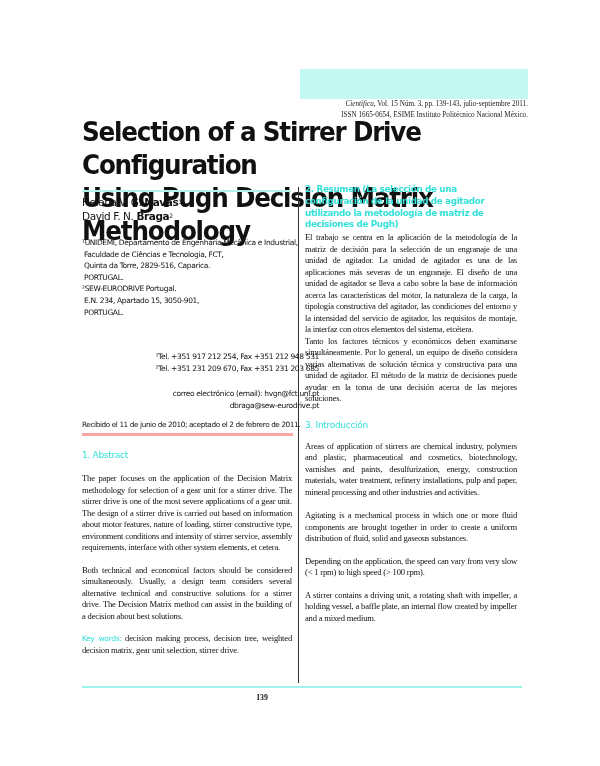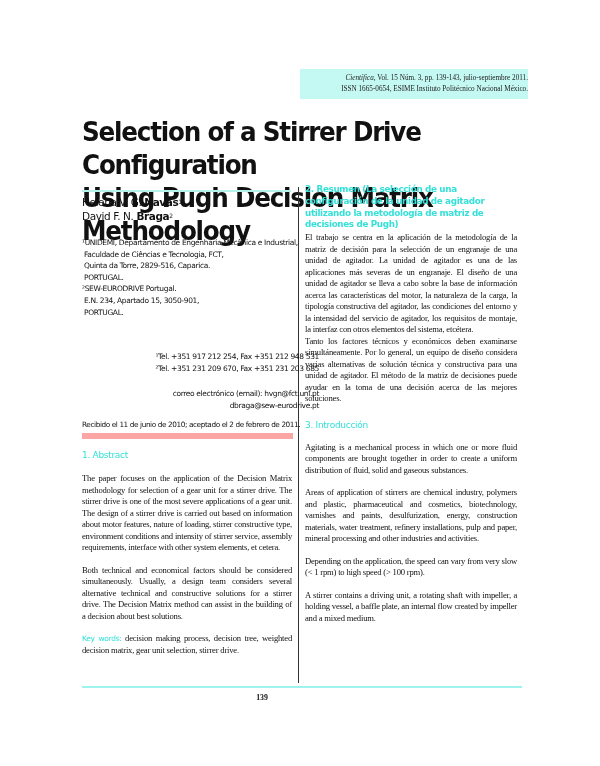--- a/index.html
+++ b/index.html
@@ -1,37 +1,37 @@
 <!DOCTYPE html>
 <html><head>
 <meta charset="utf-8">
 <style>
   html, body { margin:0; padding:0; background:#ffffff; }
   body { width:600px; height:766px; position:relative; overflow:hidden; font-family:"Liberation Serif", serif; color:#111; }
   .header-band { position:absolute; left:300px; top:69px; width:228px; height:30px; background:#c4f8f2; }
-  .header-line { position:absolute; right:72px; font-size:7.2px; line-height:10px; text-align:right; color:#222; white-space:nowrap; }
+  .header-line { position:absolute; right:72px; font-size:7.2px; line-height:10px; text-align:right; color:#222; white-space:nowrap;margin-top:26px; }
   .header-line.l1 { top:73px; }
   .header-line.l2 { top:84px; }
   .header-line i { font-style:italic; }
   .title { position:absolute; left:82px; top:115px; width:460px; font-family:"DejaVu Sans", sans-serif; font-weight:bold; font-size:26.5px; line-height:33px; letter-spacing:-1.3px; color:#111; transform:scaleX(0.93); transform-origin:left top; }
   .title-rule { position:absolute; left:82px; top:190px; width:209px; height:2px; background:#b4f2ec; }
   .col-divider { position:absolute; left:298px; top:187px; width:1px; height:496px; background:#333; }
   .left { position:absolute; left:82px; width:210px; }
   .right { position:absolute; left:305px; width:212px; }
   .sans { font-family:"DejaVu Sans", sans-serif; }
   .authors { top:195px; font-size:10.5px; line-height:14px; letter-spacing:-0.4px; }
   .authors b { font-weight:bold; }
   .authors sup { font-size:6px; vertical-align:top; }
   .affil { top:237px; font-size:7.5px; line-height:11.6px; letter-spacing:-0.35px; }
   .affil div { white-space:nowrap; }
   .affil .ind { padding-left:2px; }
   .contact { top:351px; width:237px; left:82px; font-size:7.5px; line-height:11.5px; text-align:right; letter-spacing:-0.35px; }
   .contact div { white-space:nowrap; }
   .contact .gap { height:14px; }
-  .received { top:419px; left:82px; width:211px; font-size:7.3px; line-height:11px; letter-spacing:-0.4px; white-space:nowrap; padding-bottom:3px; border-bottom:6px solid #fca5a5; }
+  .received { top:419px; left:82px; width:211px; font-size:7.3px; line-height:11px; letter-spacing:-0.4px; white-space:nowrap; padding-bottom:3px; border-bottom:3px solid #fca5a5; }
   .section-h { font-family:"DejaVu Sans", sans-serif; color:#35e0d8; font-size:9px; letter-spacing:-0.3px; }
   .para { font-size:8.6px; line-height:11.5px; text-align:justify; letter-spacing:-0.2px; }
   .kw { color:#35e0d8; font-family:"DejaVu Sans", sans-serif; font-size:7.5px; letter-spacing:-0.3px; }
   .resumen-h { top:184px; font-family:"DejaVu Sans", sans-serif; color:#35e0d8; font-size:8.8px; line-height:11.8px; letter-spacing:-0.35px; font-weight:bold; }
   .page-rule { position:absolute; left:82px; top:686px; width:440px; height:2px; background:#9ef4ec; }
   .page-num { position:absolute; left:0; top:693px; width:524px; text-align:center; font-size:7.8px; font-weight:bold; }
 </style>
 </head>
 <body>
 
@@ -77,20 +77,20 @@
   <p class="para" style="margin:11px 0 0;">Both technical and economical factors should be considered simultaneously. Usually, a design team considers several alternative technical and constructive solutions for a stirrer drive. The Decision Matrix method can assist in the building of a decision about best solutions.</p>
   <p class="para" style="margin:11px 0 0;"><span class="kw">Key words:</span><span> decision making process, decision tree, weighted decision matrix, gear unit selection, stirrer drive.</span></p>
 </div>
 
 <div class="right resumen-h">2. Resumen (La selección de una configuración de la unidad de agitador utilizando la metodología de matriz de decisiones de Pugh)</div>
 
 <div class="right" style="top:232px;">
   <p class="para" style="margin:0;">El trabajo se centra en la aplicación de la metodología de la matriz de decisión para la selección de un engranaje de una unidad de agitador. La unidad de agitador es una de las aplicaciones más severas de un engranaje. El diseño de una unidad de agitador se lleva a cabo sobre la base de información acerca las características del motor, la naturaleza de la carga, la tipología constructiva del agitador, las condiciones del entorno y la intensidad del servicio de agitador, los requisitos de montaje, la interfaz con otros elementos del sistema, etcétera.</p>
   <p class="para" style="margin:0 0 0;">Tanto los factores técnicos y económicos deben examinarse simultáneamente. Por lo general, un equipo de diseño considera varias alternativas de solución técnica y constructiva para una unidad de agitador. El método de la matriz de decisiones puede ayudar en la toma de una decisión acerca de las mejores soluciones.</p>
   <div class="section-h" style="margin-top:15px;">3. Introducción</div>
+  <p class="para" style="margin:11px 0 0;">Areas of application of stirrers are chemical industry, polymers and plastic, pharmaceutical and cosmetics, biotechnology, varnishes and paints, desulfurization, energy, construction materials, water treatment, refinery installations, pulp and paper, mineral processing and other industries and activities.</p>
   <p class="para" style="margin:12px 0 0;">Agitating is a mechanical process in which one or more fluid components are brought together in order to create a uniform distribution of fluid, solid and gaseous substances.</p>
-  <p class="para" style="margin:11px 0 0;">Areas of application of stirrers are chemical industry, polymers and plastic, pharmaceutical and cosmetics, biotechnology, varnishes and paints, desulfurization, energy, construction materials, water treatment, refinery installations, pulp and paper, mineral processing and other industries and activities.</p>
   <p class="para" style="margin:11px 0 0;">Depending on the application, the speed can vary from very slow (&lt; 1 rpm) to high speed (&gt; 100 rpm).</p>
   <p class="para" style="margin:11px 0 8px;">A stirrer contains a driving unit, a rotating shaft with impeller, a holding vessel, a baffle plate, an internal flow created by impeller and a mixed medium.</p>
 </div>
 
 <div class="page-rule"></div>
 <div class="page-num">139</div>
 
 </body></html>

